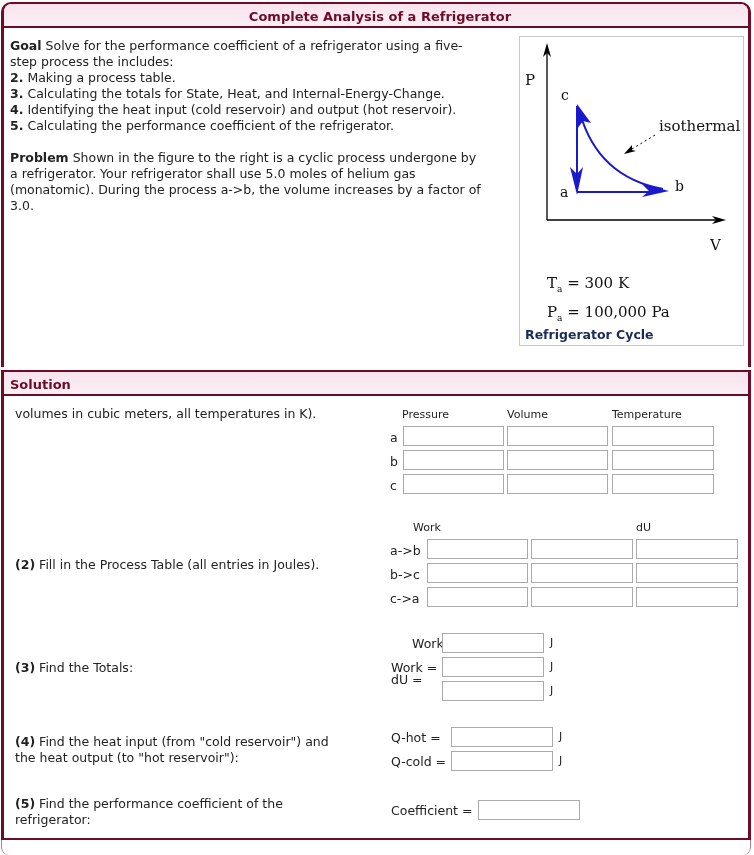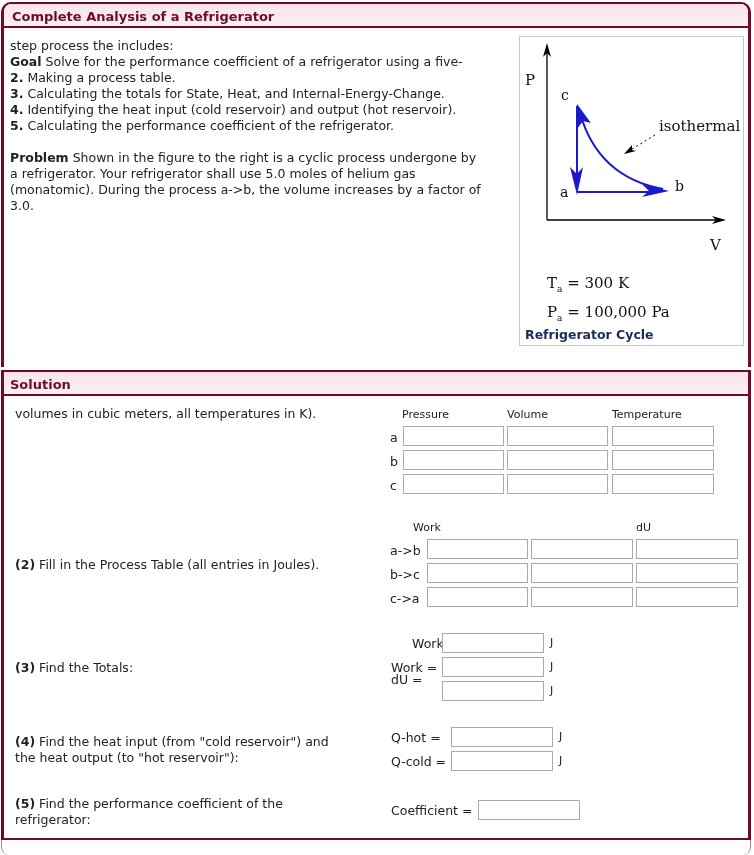--- a/index.html
+++ b/index.html
@@ -1,19 +1,19 @@
 <!DOCTYPE html>
 <html><head>
 <meta charset="utf-8">
 <style>
   html, body { margin:0; padding:0; background:#ffffff; }
   body { width:754px; height:855px; position:relative; overflow:hidden;
          font-family:"DejaVu Sans", sans-serif; font-size:12.5px; color:#222; }
   .panel { position:absolute; left:1px; width:750px; border-left:3px solid #6e0b26; border-right:3px solid #6e0b26; box-sizing:border-box; }
-  .top-panel { top:2px; height:365px; border-top:2px solid #6e0b26; border-top-left-radius:10px; border-top-right-radius:10px; }
+  .top-panel { top:2px; height:365px; border-top:2px solid #6e0b26; border-top-left-radius:10px; border-top-right-radius:10px;text-align:center; }
   .sol-panel { top:370px; height:470px; border-bottom:2px solid #6e0b26; }
   .bottom-stub { position:absolute; left:1px; top:840px; width:750px; height:15px; border-left:1px solid #b08090; border-right:1px solid #b08090; box-sizing:border-box; border-bottom-left-radius:8px; border-bottom-right-radius:8px; }
   .hdr { height:24px; background:linear-gradient(#f9e3ee,#fbeef4); border-bottom:2px solid #6e0b26; box-sizing:border-box;
          color:#6e0b26; font-weight:bold; font-size:13px; padding:5px 0 0 8px; }
   .top-panel .hdr { border-top-left-radius:8px; border-top-right-radius:8px; }
   .sol-panel .hdr { border-top:2px solid #6e0b26; padding-left:6px; height:26px; }
   .abs { position:absolute; }
   .txt { line-height:16px; }
   b { color:#222; }
   .figure-box { position:absolute; left:519px; top:36px; width:225px; height:310px; border:1px solid #c8c8c8; box-sizing:border-box; background:#fff; }
@@ -24,22 +24,22 @@
   .colhdr { position:absolute; font-size:11px; color:#222; }
 </style>
 </head>
 <body>
 
 <div class="panel top-panel">
   <div class="hdr">Complete Analysis of a Refrigerator</div>
 </div>
 
 <div class="abs txt" style="left:10px;top:38px;width:505px;">
+  <div><b>Goal</b><span> Solve for the performance coefficient of a refrigerator using a five-</span></div>
   <div>step process the includes:</div>
-  <div><b>Goal</b><span> Solve for the performance coefficient of a refrigerator using a five-</span></div>
   <div><b>2.</b><span> Making a process table.</span></div>
   <div><b>3.</b><span> Calculating the totals for State, Heat, and Internal-Energy-Change.</span></div>
   <div><b>4.</b><span> Identifying the heat input (cold reservoir) and output (hot reservoir).</span></div>
   <div><b>5.</b><span> Calculating the performance coefficient of the refrigerator.</span></div>
   <div style="height:16px"></div>
   <div><b>Problem</b><span> Shown in the figure to the right is a cyclic process undergone by</span></div>
   <div>a refrigerator. Your refrigerator shall use 5.0 moles of helium gas</div>
   <div>(monatomic). During the process a-&gt;b, the volume increases by a factor of</div>
   <div>3.0.</div>
 </div>

